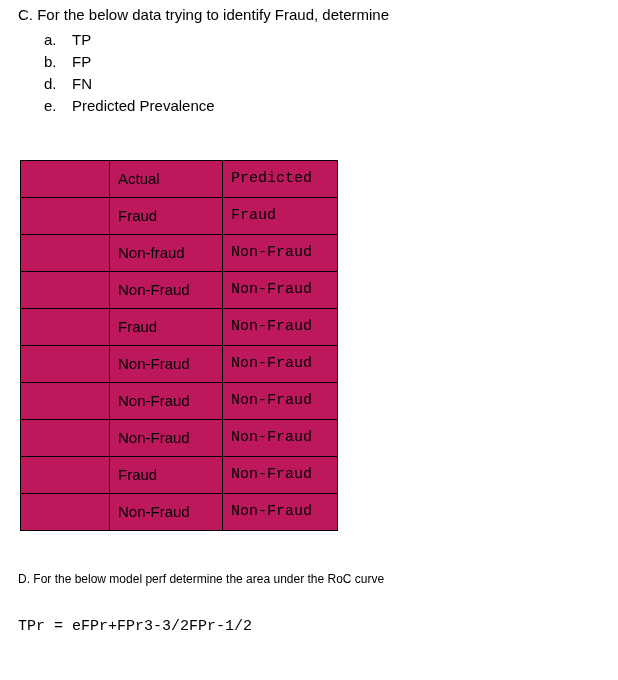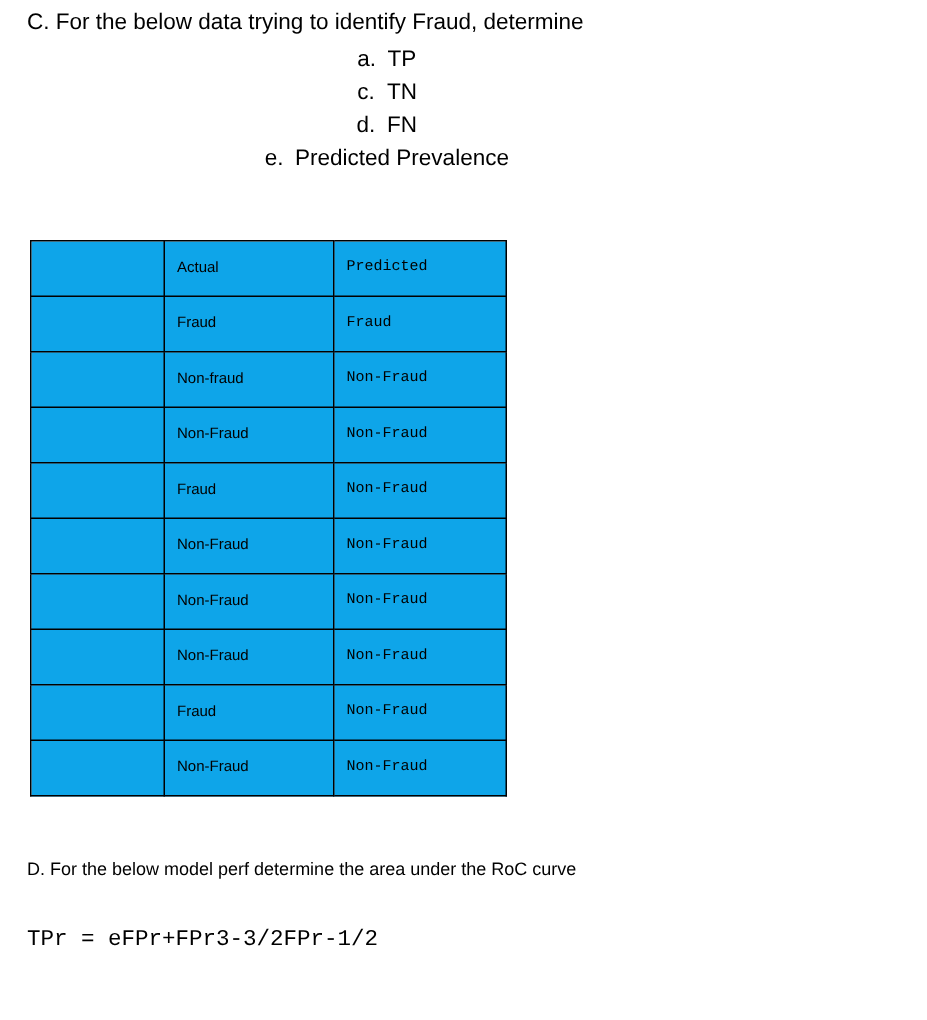--- a/index.html
+++ b/index.html
@@ -41,21 +41,20 @@
     left: 44px;
     top: 29px;
     width: 420px;
   }
   .sub-item {
     position: relative;
     height: 22px;
     line-height: 22px;
     font-size: 15px;
     white-space: nowrap;
-    text-align: center;
   }
   .sub-marker {
     display: inline-block;
     width: 28px;
     font-size: 15px;
   }
   .sub-label {
     display: inline-block;
     font-size: 15px;
   }
@@ -65,25 +64,25 @@
     position: absolute;
     left: 20px;
     top: 160px;
     border-collapse: collapse;
     table-layout: fixed;
   }
   .data-table td {
     border: 1.5px solid #000000;
     height: 36px;
     padding: 0 0 0 8px;
-    font-size: 10px;
+    font-size: 15px;
     line-height: 36px;
     vertical-align: middle;
     white-space: nowrap;
-    background: #0ea5e9;
+    background: #be185d;
   }
   .col-blank  { width: 80px; }
   .col-actual { width: 104px; }
   .col-pred   { width: 106px; font-family: Liberation Mono, monospace; }
 
   
   .q-heading-d {
     position: absolute;
     left: 18px;
     top: 569px;
@@ -106,21 +105,21 @@
 
 <div class="page">
 
   <div class="q-heading">C. For the below data trying to identify Fraud, determine</div>
 
   <div class="sub-list">
     <div class="sub-item">
       <span class="sub-marker">a.</span><span class="sub-label">TP</span>
     </div>
     <div class="sub-item">
-      <span class="sub-marker">c.</span><span class="sub-label">TN</span>
+      <span class="sub-marker">b.</span><span class="sub-label">FP</span>
     </div>
     <div class="sub-item">
       <span class="sub-marker">d.</span><span class="sub-label">FN</span>
     </div>
     <div class="sub-item">
       <span class="sub-marker">e.</span><span class="sub-label">Predicted Prevalence</span>
     </div>
   </div>
 
   <table class="data-table">

